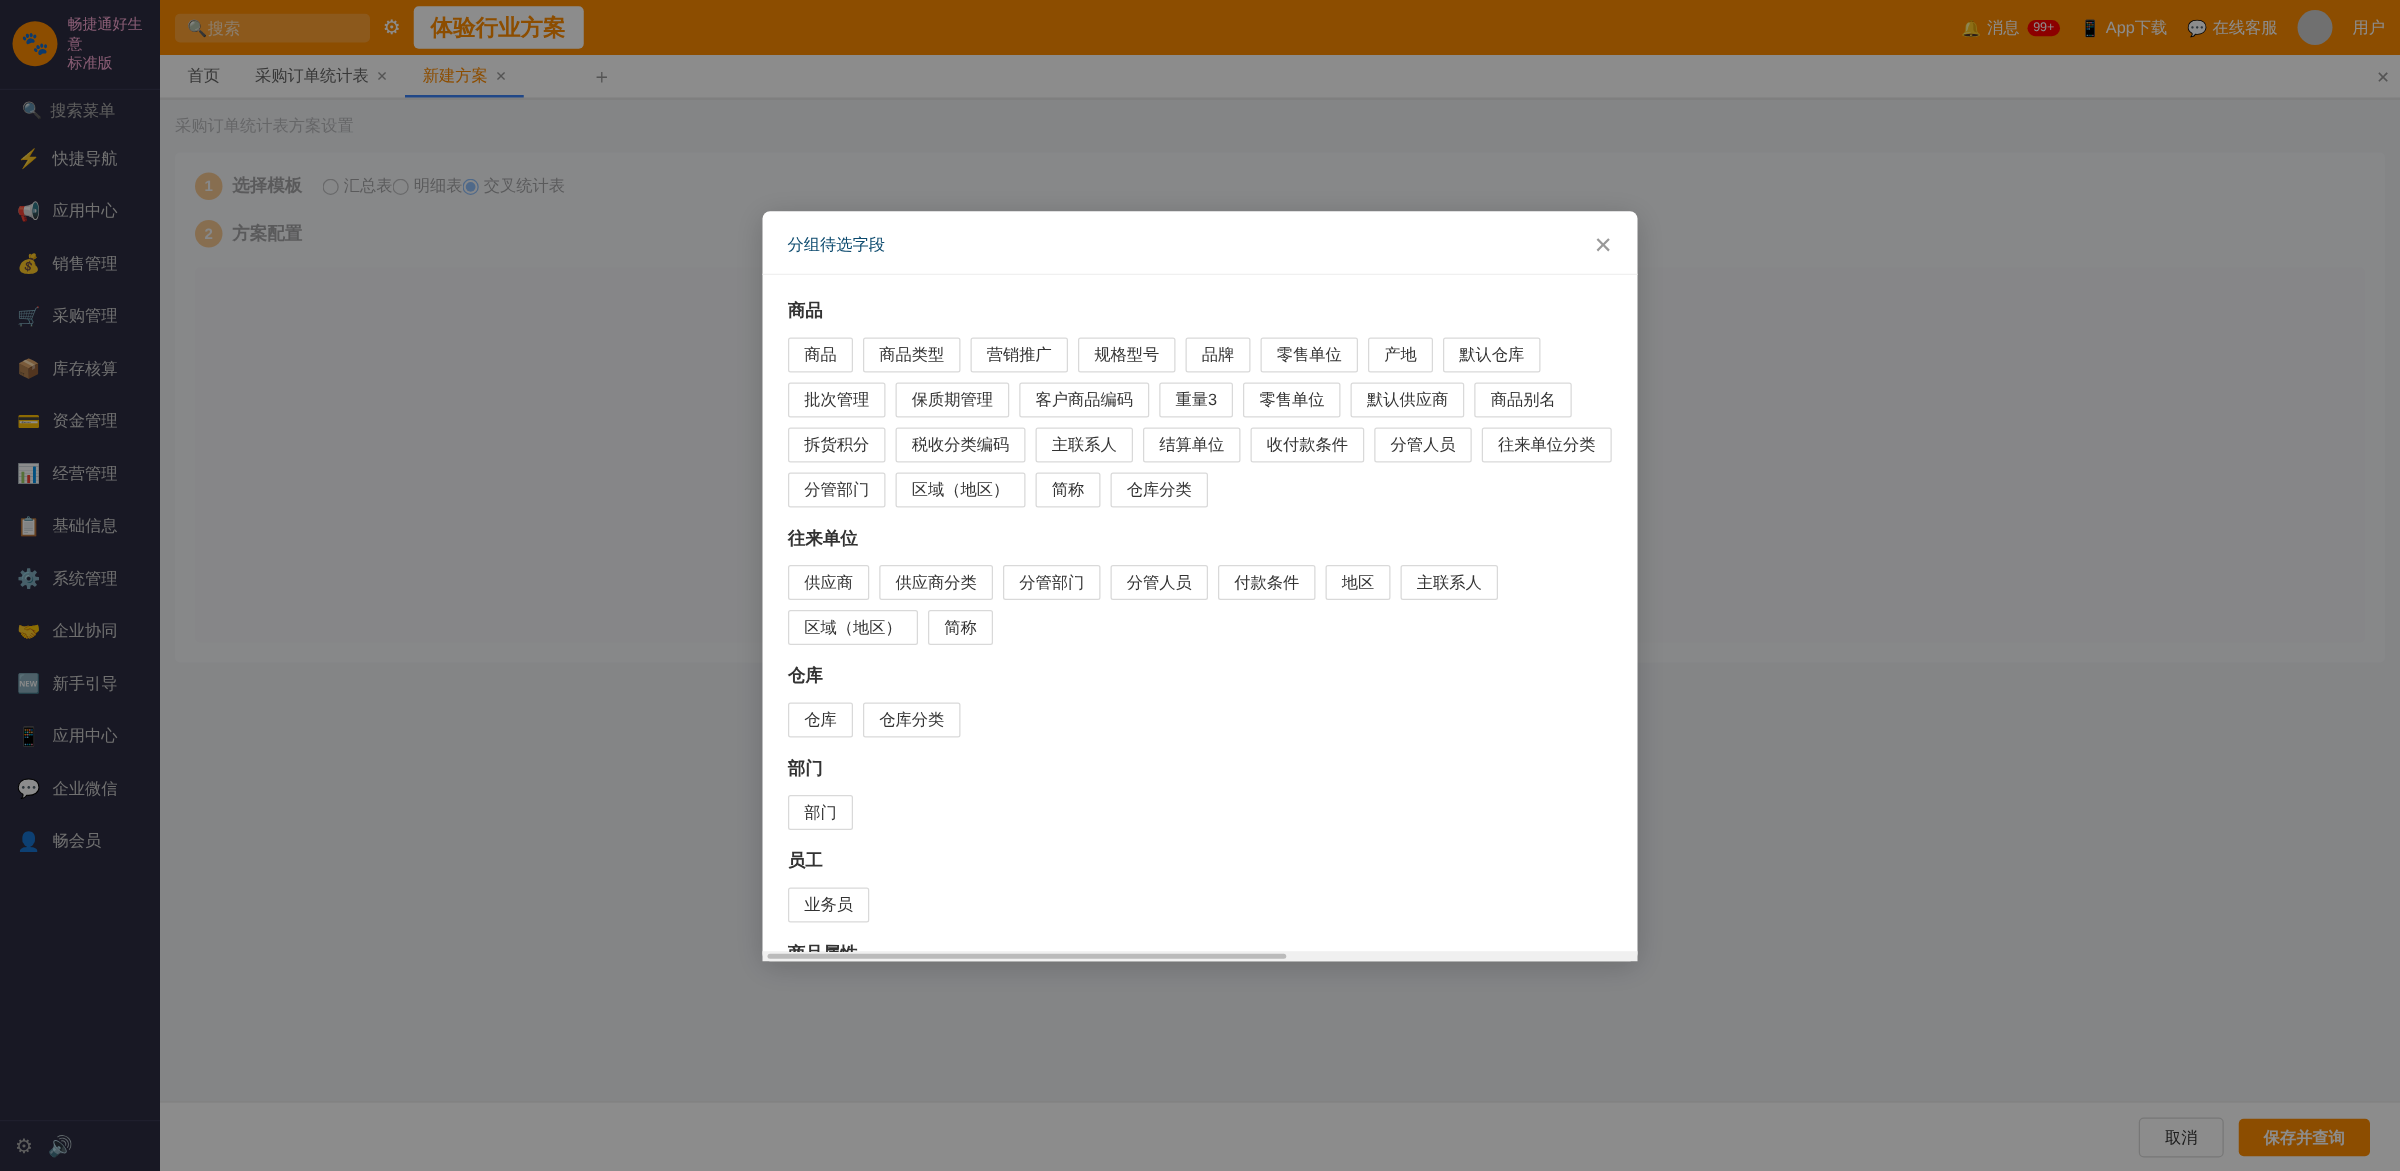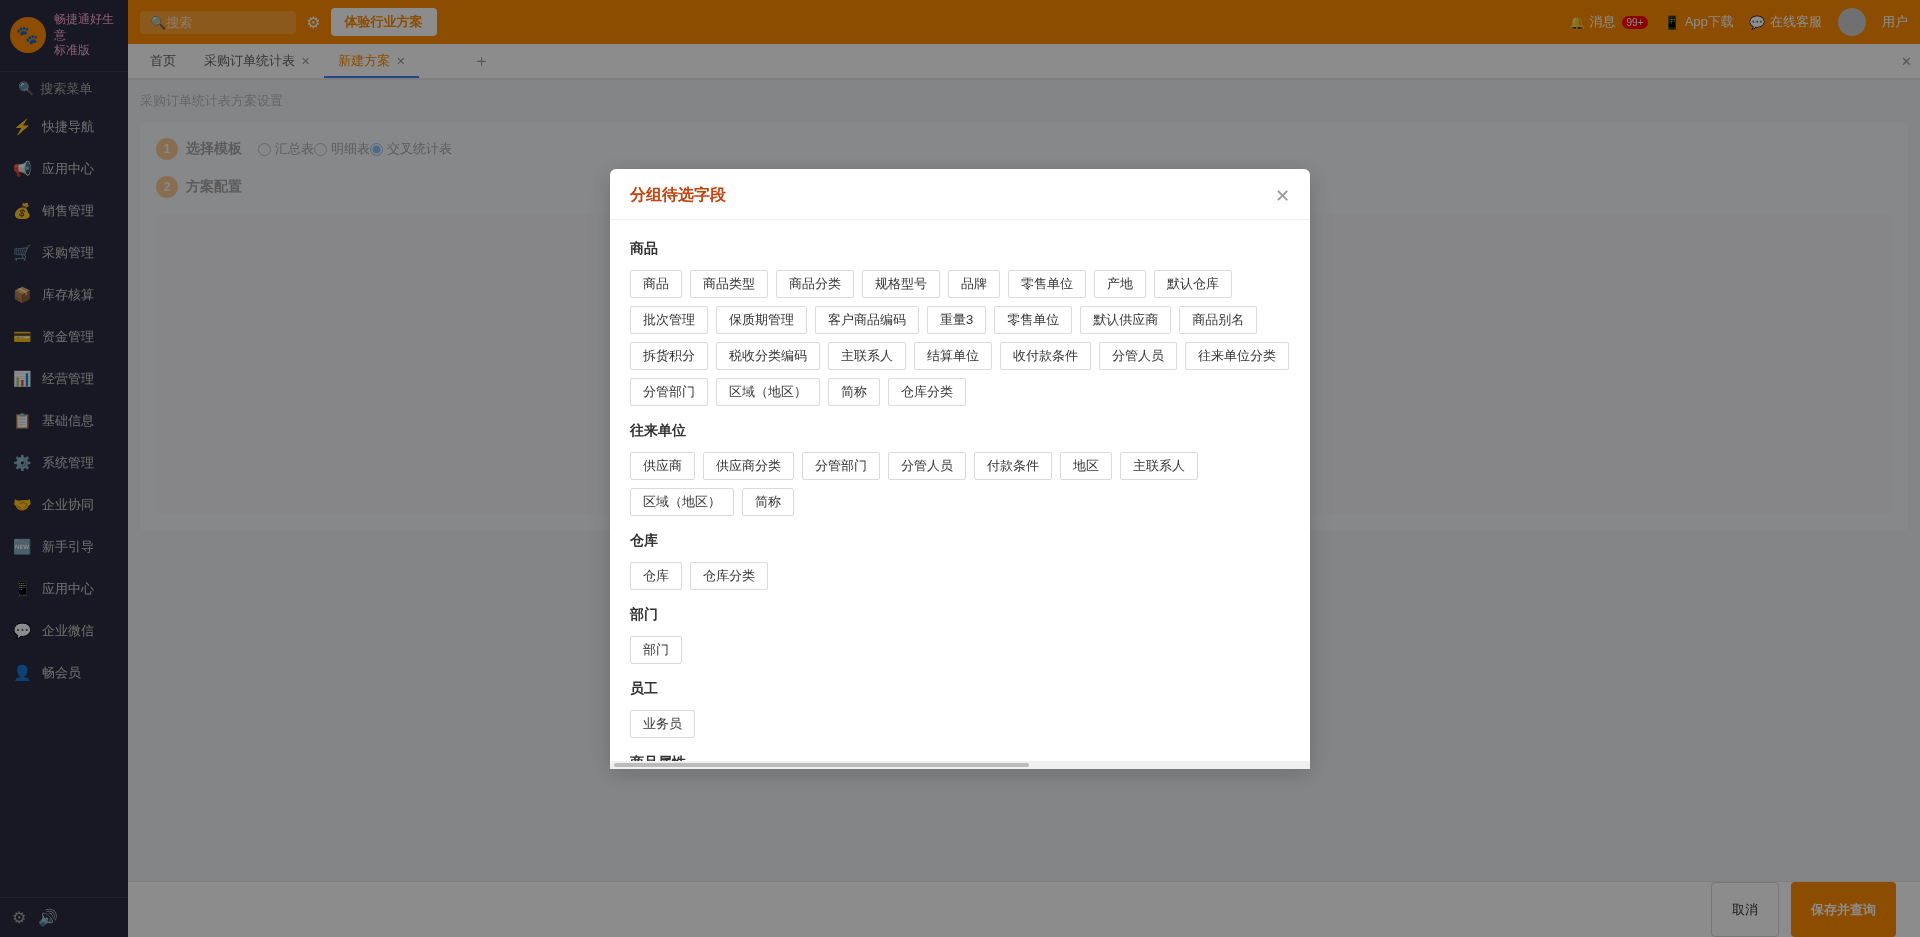--- a/index.html
+++ b/index.html
@@ -23,21 +23,21 @@
     .sidebar-bottom-icon { color: #aaa; cursor: pointer; margin-right: 12px; font-size: 16px; }
 
     
     .topbar {
       position: fixed; left: 128px; top: 0; right: 0; height: 44px; background: #ff8c00; display: flex; align-items: center; z-index: 9; padding: 0 12px;
     }
     .topbar-search { background: rgba(255,255,255,0.2); border-radius: 4px; display: flex; align-items: center; padding: 4px 10px; color: white; font-size: 13px; min-width: 150px; }
     .topbar-search input { background: transparent; border: none; outline: none; color: #4c1d95; font-size: 13px; width: 120px; }
     .topbar-search input::placeholder { color: rgba(255,255,255,0.7); }
     .topbar-gear { color: white; font-size: 16px; margin-left: 10px; cursor: pointer; }
-    .topbar-exp-btn { background: white; color: #ff8c00; border: none; border-radius: 4px; padding: 5px 14px; font-size: 13px; cursor: pointer; margin-left: 10px; font-weight: bold; }
+    .topbar-exp-btn { background: white; color: #ff8c00; border: none; border-radius: 4px; padding: 5px 14px; font-size: 18px; cursor: pointer; margin-left: 10px; font-weight: bold; }
     .topbar-right { margin-left: auto; display: flex; align-items: center; gap: 16px; color: white; font-size: 13px; }
     .topbar-right-item { display: flex; align-items: center; gap: 4px; cursor: pointer; }
     .notification-badge { background: red; color: white; border-radius: 10px; font-size: 10px; padding: 1px 5px; margin-left: 2px; }
     .topbar-avatar { width: 28px; height: 28px; background: #ccc; border-radius: 50%; }
 
     
     .tabbar {
       position: fixed; left: 128px; top: 44px; right: 0; height: 36px; background: #fff; display: flex; align-items: center; border-bottom: 2px solid #e8e8e8; z-index: 8; padding: 0 8px; gap: 44px;
     }
     .tab { display: flex; align-items: center; padding: 6px 14px; font-size: 13px; cursor: pointer; color: #666; border-bottom: 2px solid transparent; margin-bottom: -2px; }
@@ -63,40 +63,40 @@
     
     .dialog {
       position: fixed; top: 50%; left: 50%; transform: translate(-50%, -50%); z-index: 200;
       background: white; border-radius: 6px; width: 700px; max-height: 600px; display: flex; flex-direction: column;
       box-shadow: 0 4px 24px rgba(0,0,0,0.18);
     }
     .dialog-header {
       display: flex; align-items: center; justify-content: space-between;
       padding: 16px 20px 12px; border-bottom: 1px solid #f0f0f0; flex-shrink: 0;
     }
-    .dialog-title { font-size: 16px; font-weight: bold; color: #c2410c; }
+    .dialog-title { font-size: 13px; font-weight: normal; color: #0c4a6e; }
     .dialog-close { cursor: pointer; color: #999; font-size: 18px; }
     .dialog-body {
       flex: 1; overflow-y: auto; padding: 16px 20px;
     }
     .dialog-body::-webkit-scrollbar { width: 6px; }
     .dialog-body::-webkit-scrollbar-thumb { background: #ccc; border-radius: 3px; }
 
     .section-title { font-size: 14px; font-weight: bold; color: #333; margin-bottom: 12px; margin-top: 4px; }
     .tag-group { display: flex; flex-wrap: wrap; gap: 8px; margin-bottom: 16px; }
     .tag {
       border: 1px solid #d9d9d9; border-radius: 2px; padding: 4px 12px;
       font-size: 13px; color: #333; cursor: pointer; background: white;
       white-space: nowrap;
     }
 
     
     .bottom-bar {
       position: fixed; left: 128px; bottom: 0; right: 0; height: 56px;
-      background: white; border-top: 1px solid #e8e8e8; display: flex; justify-content: flex-end;
+      background: white; border-top: 1px solid #e8e8e8; display: flex; align-items: center; justify-content: flex-end;
       padding: 0 24px; gap: 12px; z-index: 50;
     }
     .btn-cancel { background: white; border: 1px solid #d9d9d9; border-radius: 4px; padding: 6px 20px; font-size: 13px; cursor: pointer; color: #333; }
     .btn-save { background: #ff8c00; border: none; border-radius: 4px; padding: 6px 20px; font-size: 13px; cursor: pointer; color: white; font-weight: bold; }
 
     
     .bg-form { opacity: 0.4; pointer-events: none; }
   </style>
 </head>
 <body>
@@ -256,21 +256,21 @@
   <div class="dialog-header">
     <span class="dialog-title">分组待选字段</span>
     <span class="dialog-close">✕</span>
   </div>
   <div class="dialog-body" id="dialog-sections-container">
   <div>
         <div class="section-title">商品</div>
         <div class="tag-group">
           <span class="tag">商品</span>
           <span class="tag">商品类型</span>
-          <span class="tag">商品分类</span>
+          <span class="tag">营销推广</span>
           <span class="tag">规格型号</span>
           <span class="tag">品牌</span>
           <span class="tag">零售单位</span>
           <span class="tag">产地</span>
           <span class="tag">默认仓库</span>
           <span class="tag">批次管理</span>
           <span class="tag">保质期管理</span>
           <span class="tag">客户商品编码</span>
           <span class="tag">重量3</span>
           <span class="tag">零售单位</span>

